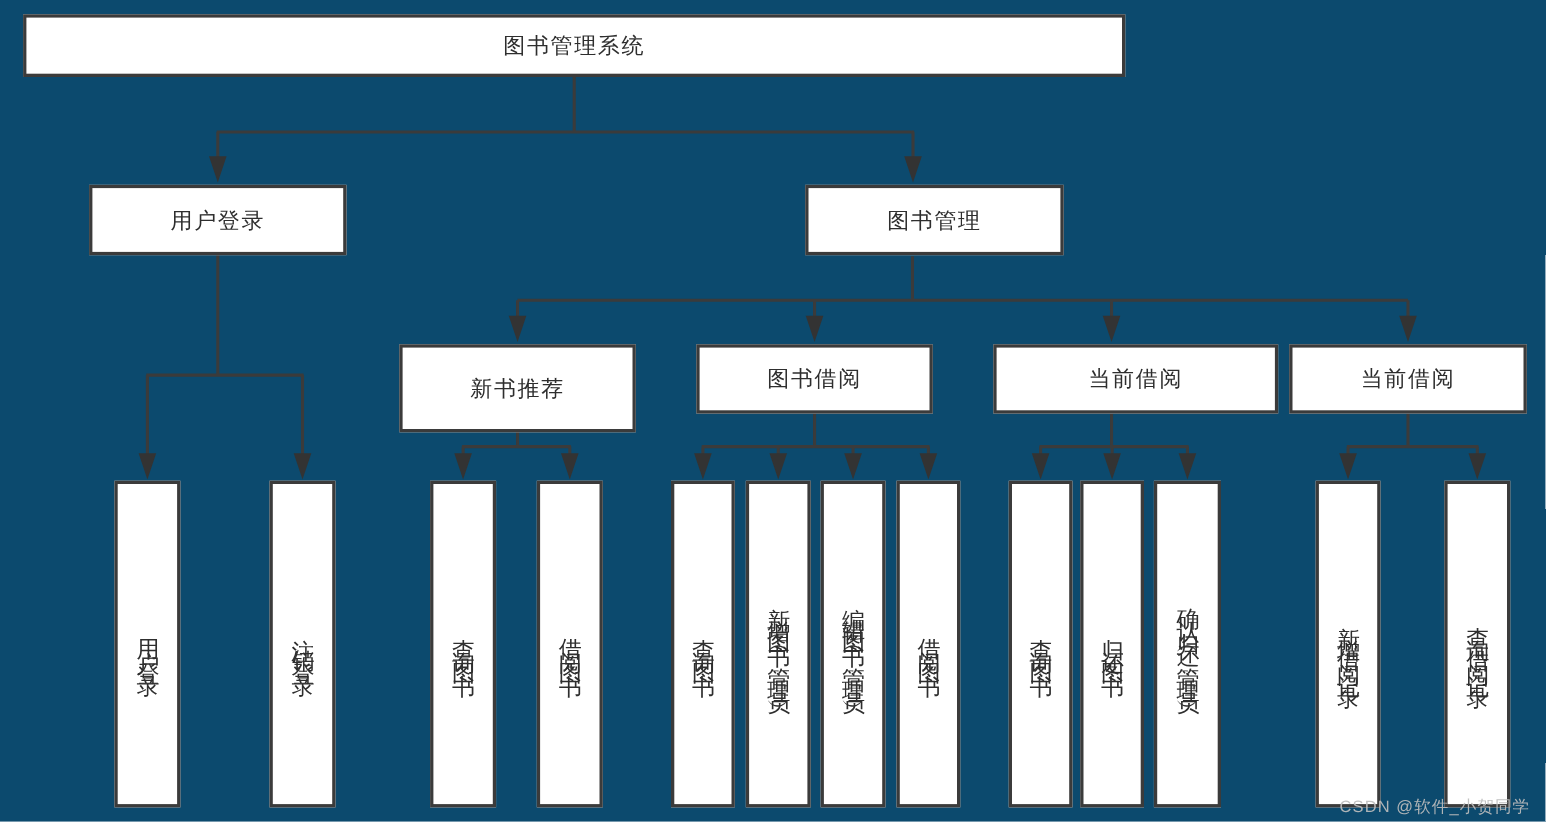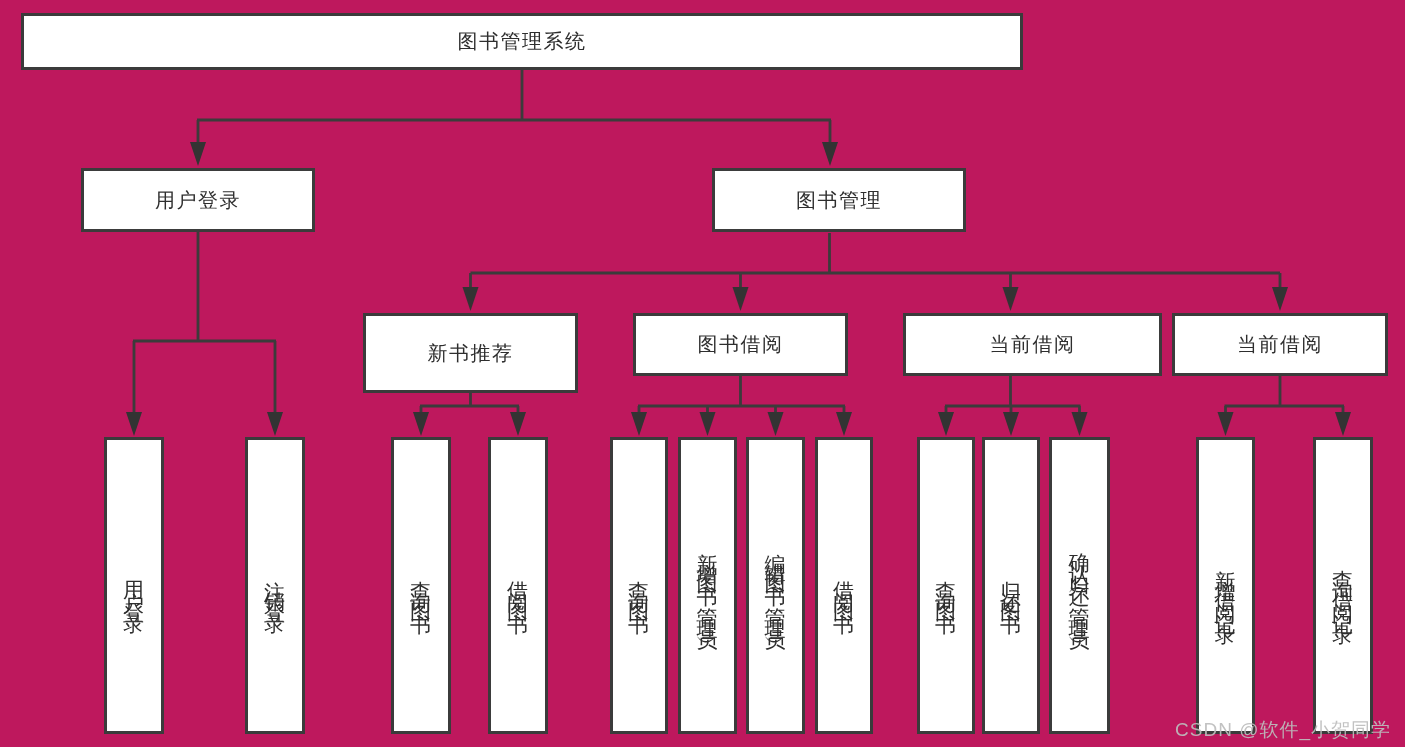--- a/index.html
+++ b/index.html
@@ -5,21 +5,21 @@
   html, body {
     margin: 0;
     padding: 0;
     background: #ffffff;
     font-family: "Liberation Sans", "DejaVu Sans", sans-serif;
   }
   #stage {
     position: relative;
     width: 1405px;
     height: 747px;
-    background: #be185d;
+    background: #0c4a6e;
     overflow: hidden;
   }
   #connectors {
     position: absolute;
     left: 0;
     top: 0;
     width: 1405px;
     height: 747px;
   }
   .box {
@@ -42,21 +42,21 @@
     text-orientation: mixed;
     font-size: 21px;
     line-height: 1;
     letter-spacing: 11px;
     white-space: nowrap;
   }
   #watermark {
     position: absolute;
     right: 14px;
     bottom: 4px;
-    font-size: 19px;
+    font-size: 15px;
     color: #bdbdbd;
     letter-spacing: 1px;
     opacity: 0.92;
     white-space: nowrap;
   }
 </style>
 </head>
 <body>
 
 <div id="stage">
@@ -94,21 +94,21 @@
     </g>
   </svg>
 
   <div class="box hbox" style="left:21px;top:13px;width:1002px;height:57px">
     <span>图书管理系统</span>
   </div>
 
   <div class="box hbox" style="left:81px;top:168px;width:234px;height:64px">
     <span>用户登录</span>
   </div>
-  <div class="box hbox" style="left:712px;top:168px;width:254px;height:64px">
+  <div class="box hbox" style="left:732px;top:168px;width:235px;height:64px">
     <span>图书管理</span>
   </div>
 
   <div class="box hbox" style="left:363px;top:313px;width:215px;height:80px">
     <span>新书推荐</span>
   </div>
   <div class="box hbox" style="left:633px;top:313px;width:215px;height:63px">
     <span>图书借阅</span>
   </div>
   <div class="box hbox" style="left:903px;top:313px;width:259px;height:63px">

